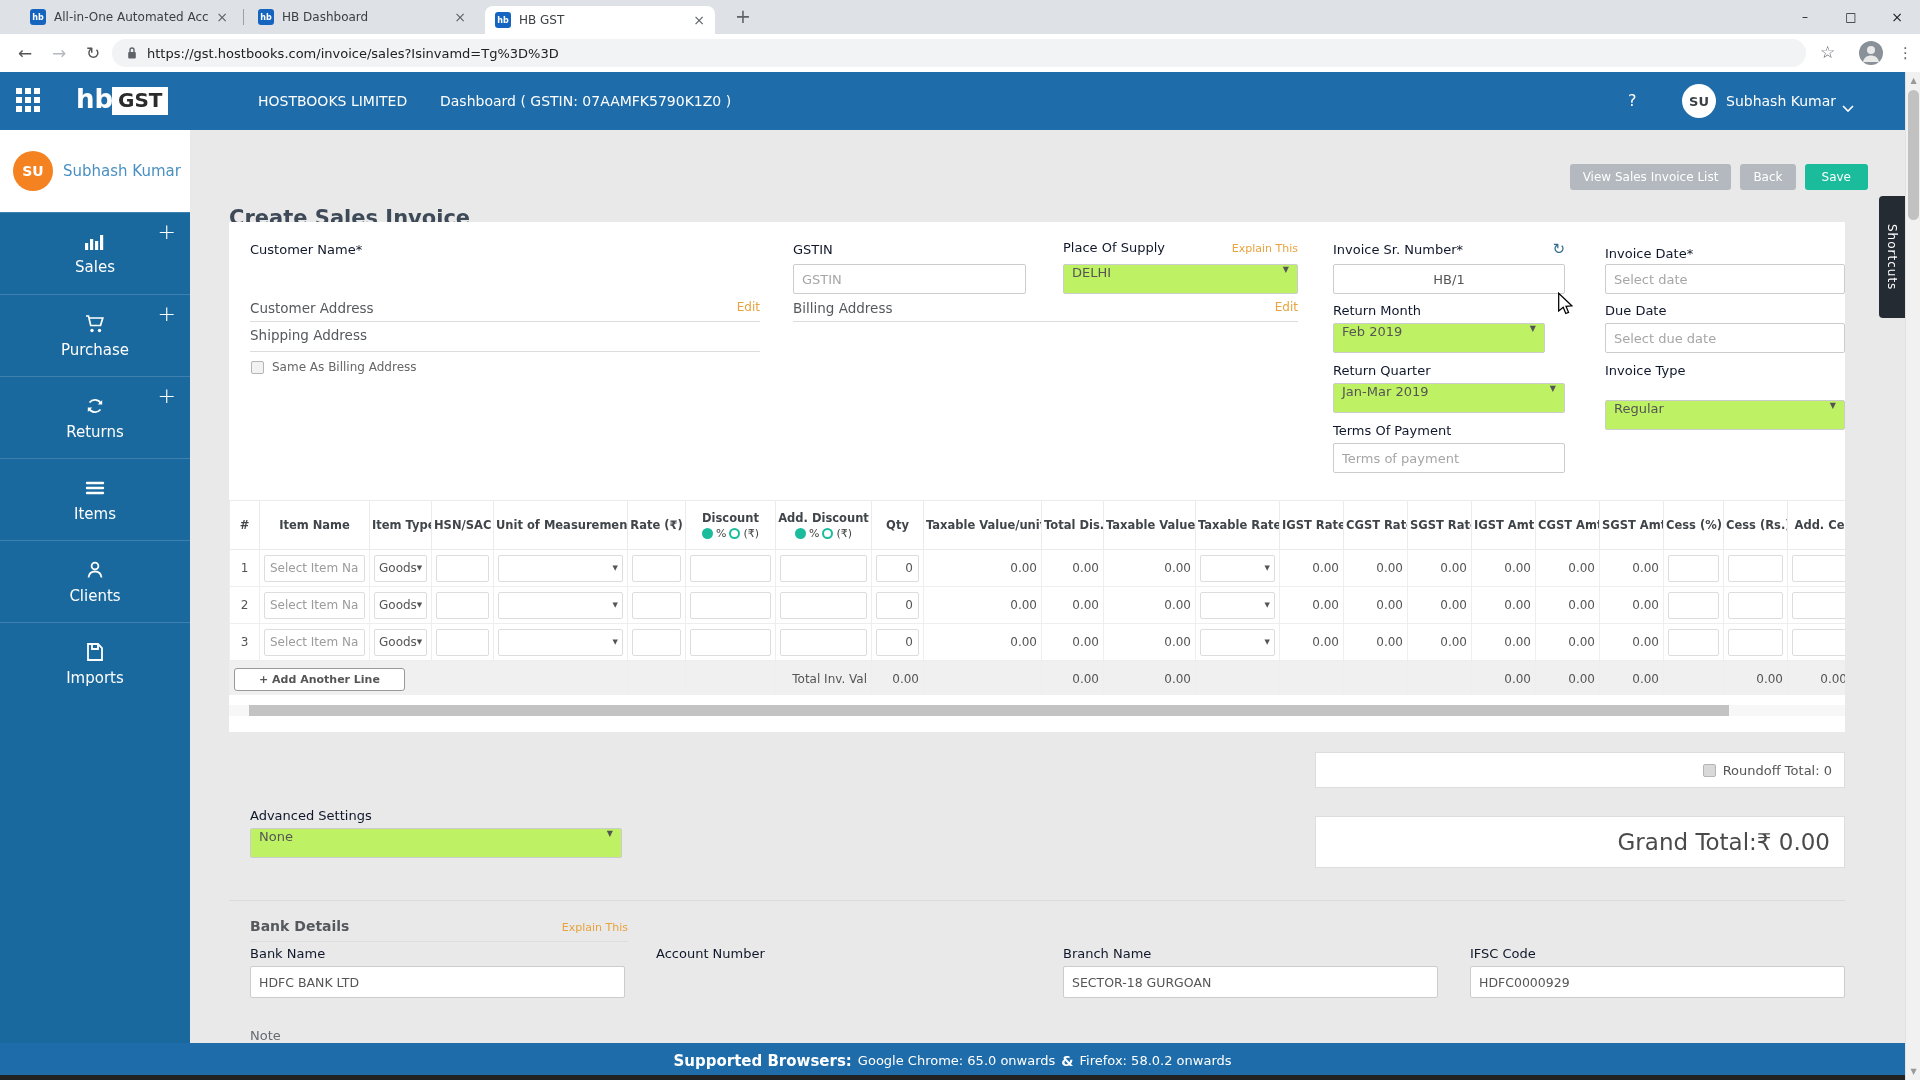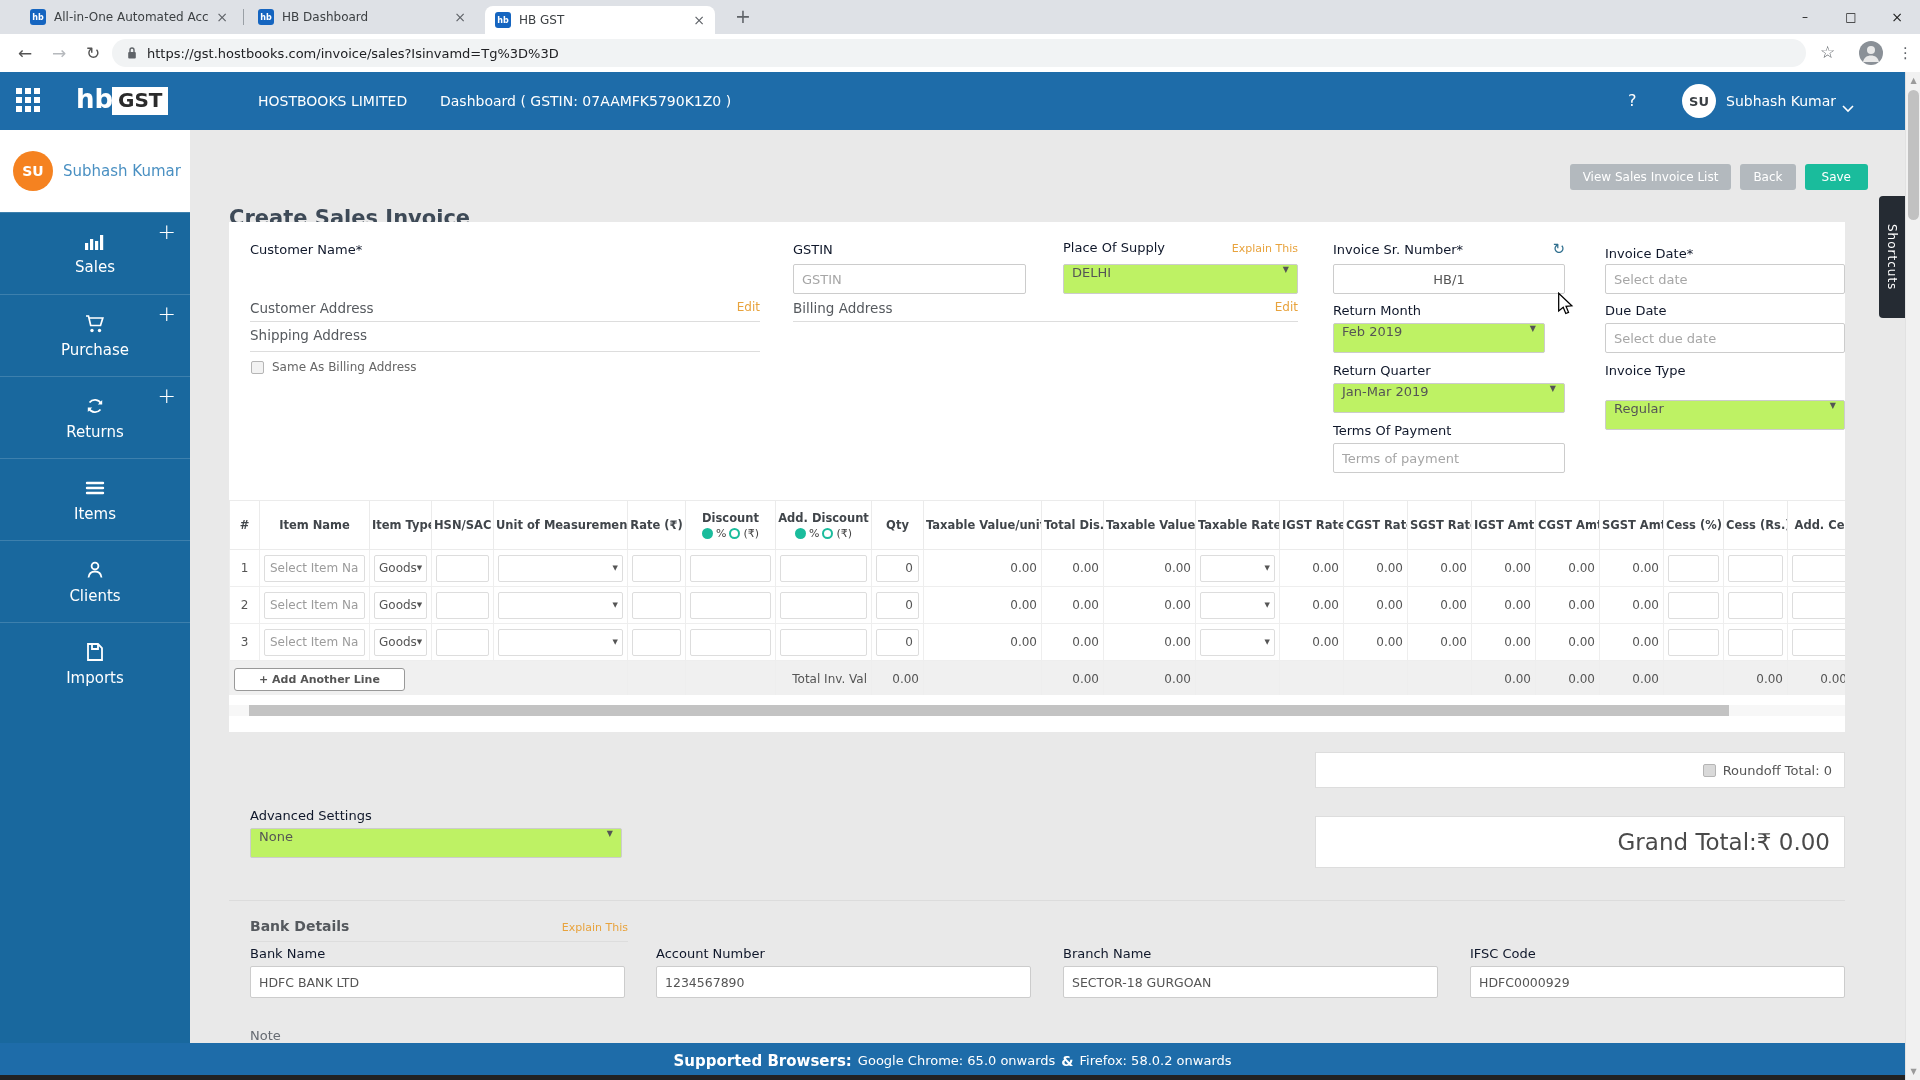--- a/index.html
+++ b/index.html
@@ -555,21 +555,20 @@
   <div class="divider"></div>
 
   <div class="bank-head">
     <b>Bank Details</b>
     <span class="olink">Explain This</span>
   </div>
 
   <span class="flabel" style="left:60px;top:816px;">Bank Name</span>
   <input class="inp" style="left: 60px; top: 836px; width: 375px; height: 32px; font-size: 12.5px;" value="HDFC BANK LTD">
   <span class="flabel" style="left:466px;top:816px;">Account Number</span>
-  <input class="inp" style="left: 466px; top: 836px; width: 375px; height: 32px; font-size: 12.5px;" value="1234567890">
   <span class="flabel" style="left:873px;top:816px;">Branch Name</span>
   <input class="inp" style="left: 873px; top: 836px; width: 375px; height: 32px; font-size: 12.5px;" value="SECTOR-18 GURGOAN">
   <span class="flabel" style="left:1280px;top:816px;">IFSC Code</span>
   <input class="inp" style="left: 1280px; top: 836px; width: 375px; height: 32px; font-size: 12.5px;" value="HDFC0000929">
 
   <span class="note">Note</span>
 </div>
 
 <div id="appfooter">
   <span class="ft-b">Supported Browsers:</span>

